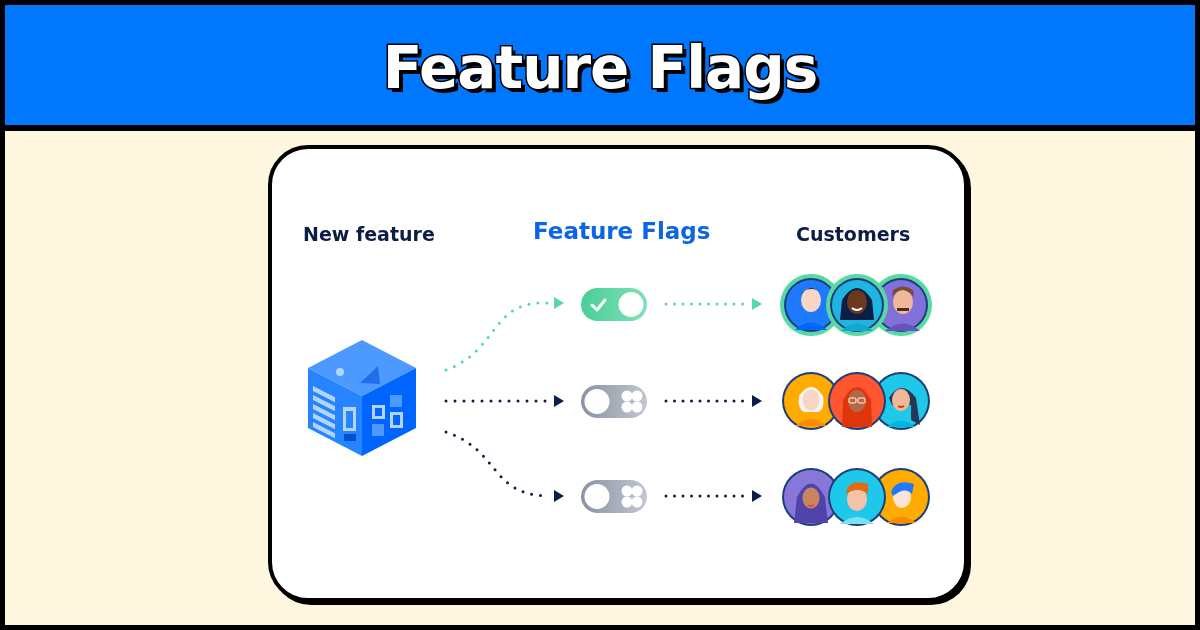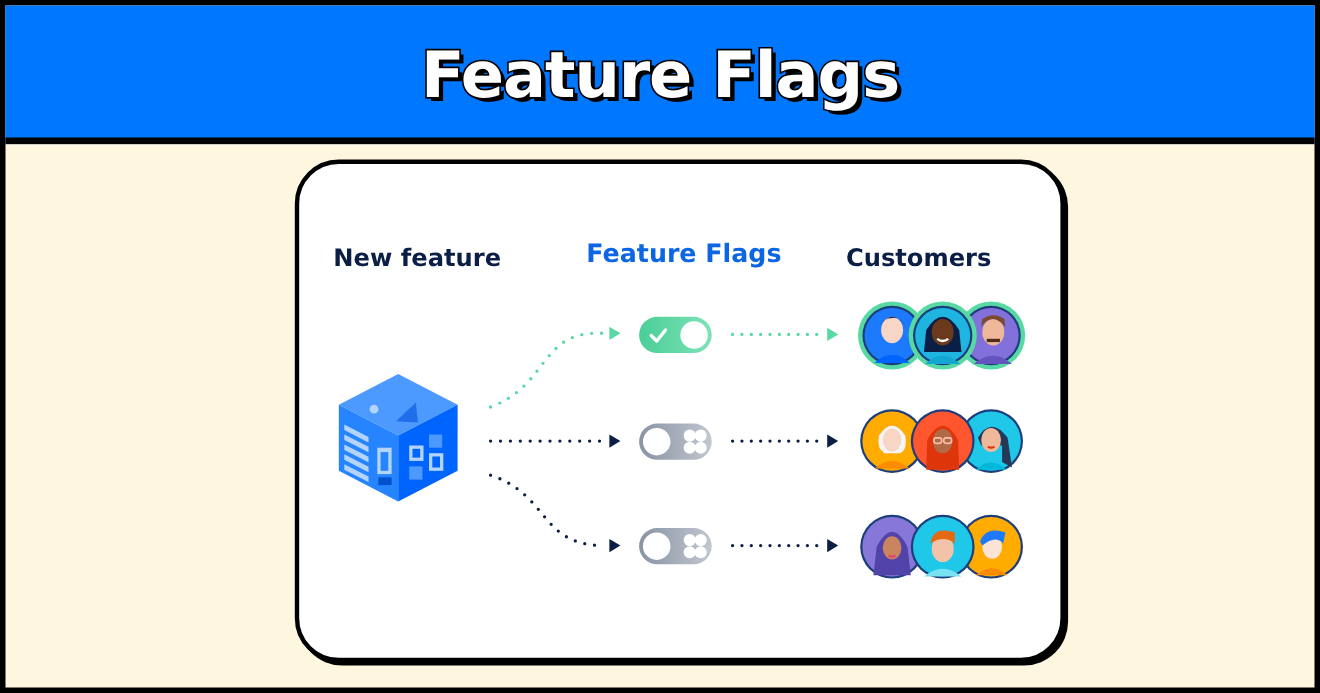--- a/index.html
+++ b/index.html
@@ -13,38 +13,38 @@
     font-family: "DejaVu Sans", sans-serif; font-weight: bold; font-size: 58px; letter-spacing: -1px;
     color: #fff;
     -webkit-text-stroke: 3px #000; paint-order: stroke fill;
     text-shadow: 4px 4px 0 #000;
   }
   .card {
     position: absolute; left: 268px; top: 145px; width: 700px; height: 457px;
     background: #fff; border: 4px solid #000; border-radius: 40px;
     box-shadow: 3px 3px 0 #000;
   }
-  .col-label { position: absolute; font-family: "DejaVu Sans", sans-serif; font-weight: bold; font-size: 22px; color: #0B1E45; white-space: nowrap; }
+  .col-label { position: absolute; font-family: "DejaVu Sans", sans-serif; font-weight: bold; font-size: 19px; color: #0B1E45; white-space: nowrap; }
   .col-label.blue { color: #0C66E4; font-size: 23px; }
   svg { position: absolute; left: 0; top: 0; }
 </style>
 </head>
 <body>
 
 <div class="frame">
   <div class="header">
     <div class="header-title">Feature Flags</div>
   </div>
 </div>
 
 <div class="card"></div>
 
 <div class="col-label" style="left:303px; top:223px;">New feature</div>
 <div class="col-label blue" style="left:533px; top:218px;">Feature Flags</div>
-<div class="col-label" style="left:769px; top:223px;">Customers</div>
+<div class="col-label" style="left:796px; top:223px;">Customers</div>
 
 <svg width="1200" height="630" viewBox="0 0 1200 630">
   <defs>
     <linearGradient id="gOn" x1="0" x2="1" y1="0" y2="0">
       <stop offset="0" stop-color="#4BCE97"></stop>
         <stop offset="1" stop-color="#7EE2B8"></stop>
     </linearGradient>
     <linearGradient id="gOff" x1="0" x2="1" y1="0" y2="0">
       <stop offset="0" stop-color="#8993A4"></stop>
         <stop offset="1" stop-color="#C1C7D0"></stop>

